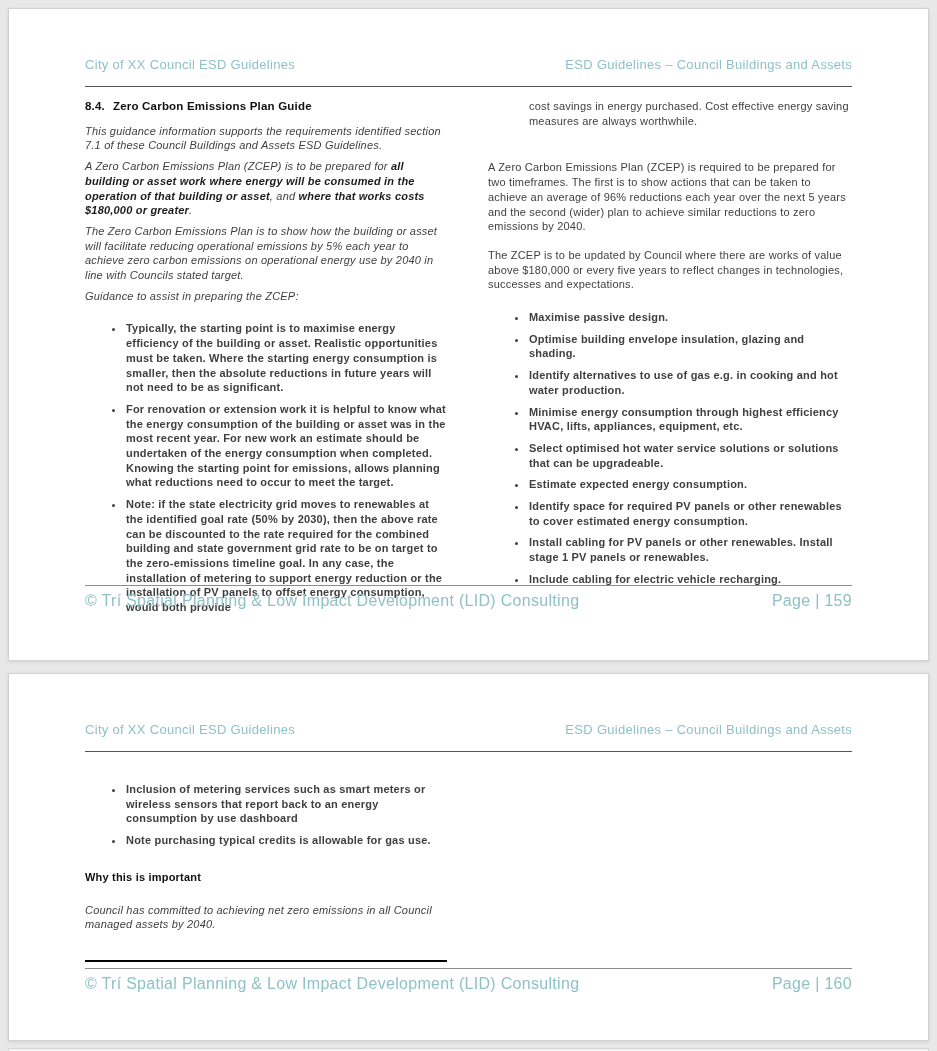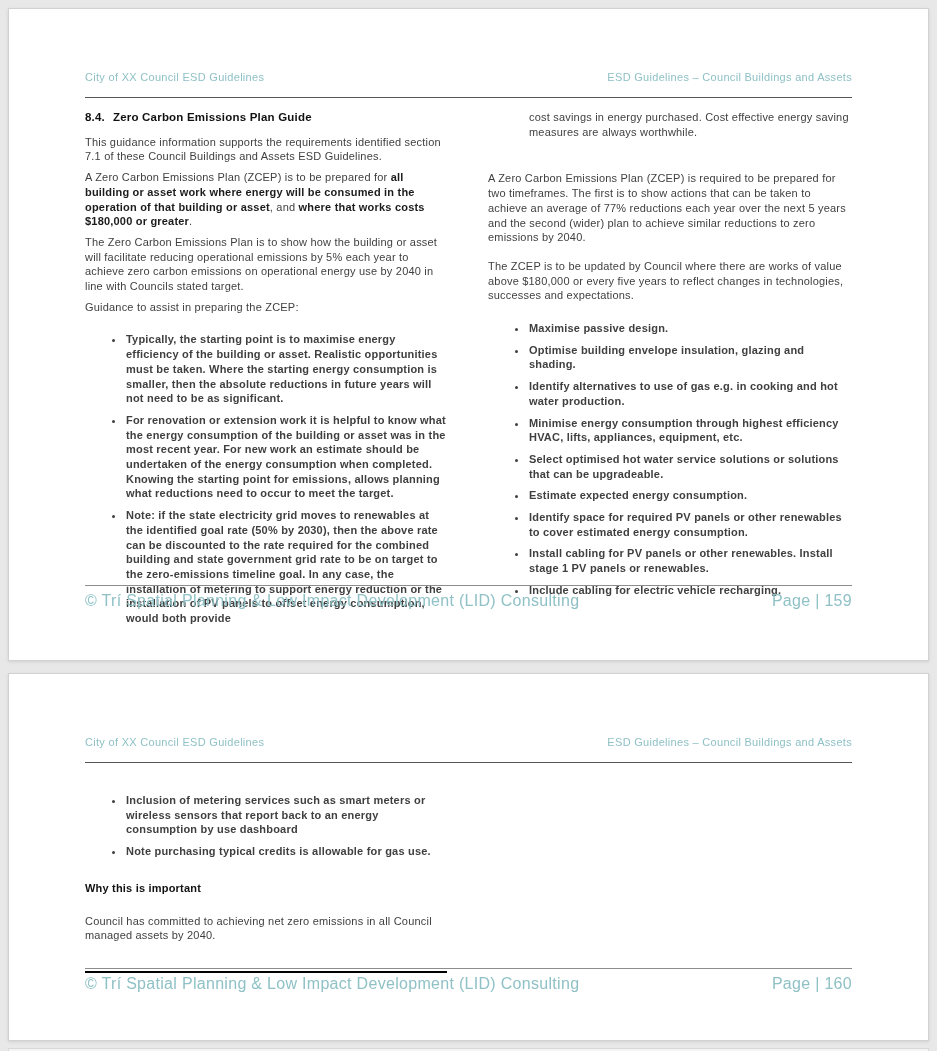--- a/index.html
+++ b/index.html
@@ -22,23 +22,23 @@
   #page2 { top: 673px; height: 368px; }
   .page-inner {
     padding: 0 76px;
     position: relative;
     height: 100%;
   }
   .running-header {
     display: flex;
     justify-content: space-between;
     align-items: flex-end;
-    padding-top: 62px;
+    padding-top: 48px;
     color: #8fc1c6;
-    font-size: 11px;
+    font-size: 13px;
     letter-spacing: 0.3px;
   }
   .header-rule {
     border-bottom: 1.5px solid #555555;
     margin-top: 14px;
   }
   .body-text {
     color: #3f3f3f;
     font-size: 11px;
     line-height: 14.7px;
@@ -51,21 +51,21 @@
   }
   .col { width: 364px; }
   .section-heading {
     color: #111111;
     font-size: 11.5px;
     font-weight: bold;
     margin-bottom: 10px;
     letter-spacing: 0.2px;
   }
   .section-heading .num { margin-right: 8px; }
-  .col-left p { margin-bottom: 6px; }
+  .col-left p { margin-bottom: 6px; font-style: italic; }
   .col-right p { margin-bottom: 14px; }
   .continuation {
     margin-left: 41px;
     margin-bottom: 32px !important;
   }
   ul.bullets {
     list-style: disc outside;
     padding-left: 39px;
     margin: 18px 0 8px 0;
     font-weight: bold;
@@ -133,21 +133,21 @@
         <p>Guidance to assist in preparing the ZCEP:</p>
         <ul class="bullets">
           <li>Typically, the starting point is to maximise energy efficiency of the building or asset. Realistic opportunities must be taken. Where the starting energy consumption is smaller, then the absolute reductions in future years will not need to be as significant.</li>
           <li>For renovation or extension work it is helpful to know what the energy consumption of the building or asset was in the most recent year. For new work an estimate should be undertaken of the energy consumption when completed. Knowing the starting point for emissions, allows planning what reductions need to occur to meet the target.</li>
           <li>Note: if the state electricity grid moves to renewables at the identified goal rate (50% by 2030), then the above rate can be discounted to the rate required for the combined building and state government grid rate to be on target to the zero-emissions timeline goal. In any case, the installation of metering to support energy reduction or the installation of PV panels to offset energy consumption, would both provide</li>
         </ul>
       </div>
 
       <div class="col col-right">
         <p class="continuation">cost savings in energy purchased. Cost effective energy saving measures are always worthwhile.</p>
-        <p>A Zero Carbon Emissions Plan (ZCEP) is required to be prepared for two timeframes. The first is to show actions that can be taken to achieve an average of 77% reductions each year over the next 5 years and the second (wider) plan to achieve similar reductions to zero emissions by 2040.</p>
+        <p>A Zero Carbon Emissions Plan (ZCEP) is required to be prepared for two timeframes. The first is to show actions that can be taken to achieve an average of 96% reductions each year over the next 5 years and the second (wider) plan to achieve similar reductions to zero emissions by 2040.</p>
         <p>The ZCEP is to be updated by Council where there are works of value above $180,000 or every five years to reflect changes in technologies, successes and expectations.</p>
         <ul class="bullets">
           <li>Maximise passive design.</li>
           <li>Optimise building envelope insulation, glazing and shading.</li>
           <li>Identify alternatives to use of gas e.g. in cooking and hot water production.</li>
           <li>Minimise energy consumption through highest efficiency HVAC, lifts, appliances, equipment, etc.</li>
           <li>Select optimised hot water service solutions or solutions that can be upgradeable.</li>
           <li>Estimate expected energy consumption.</li>
           <li>Identify space for required PV panels or other renewables to cover estimated energy consumption.</li>
           <li>Install cabling for PV panels or other renewables. Install stage 1 PV panels or renewables.</li>

